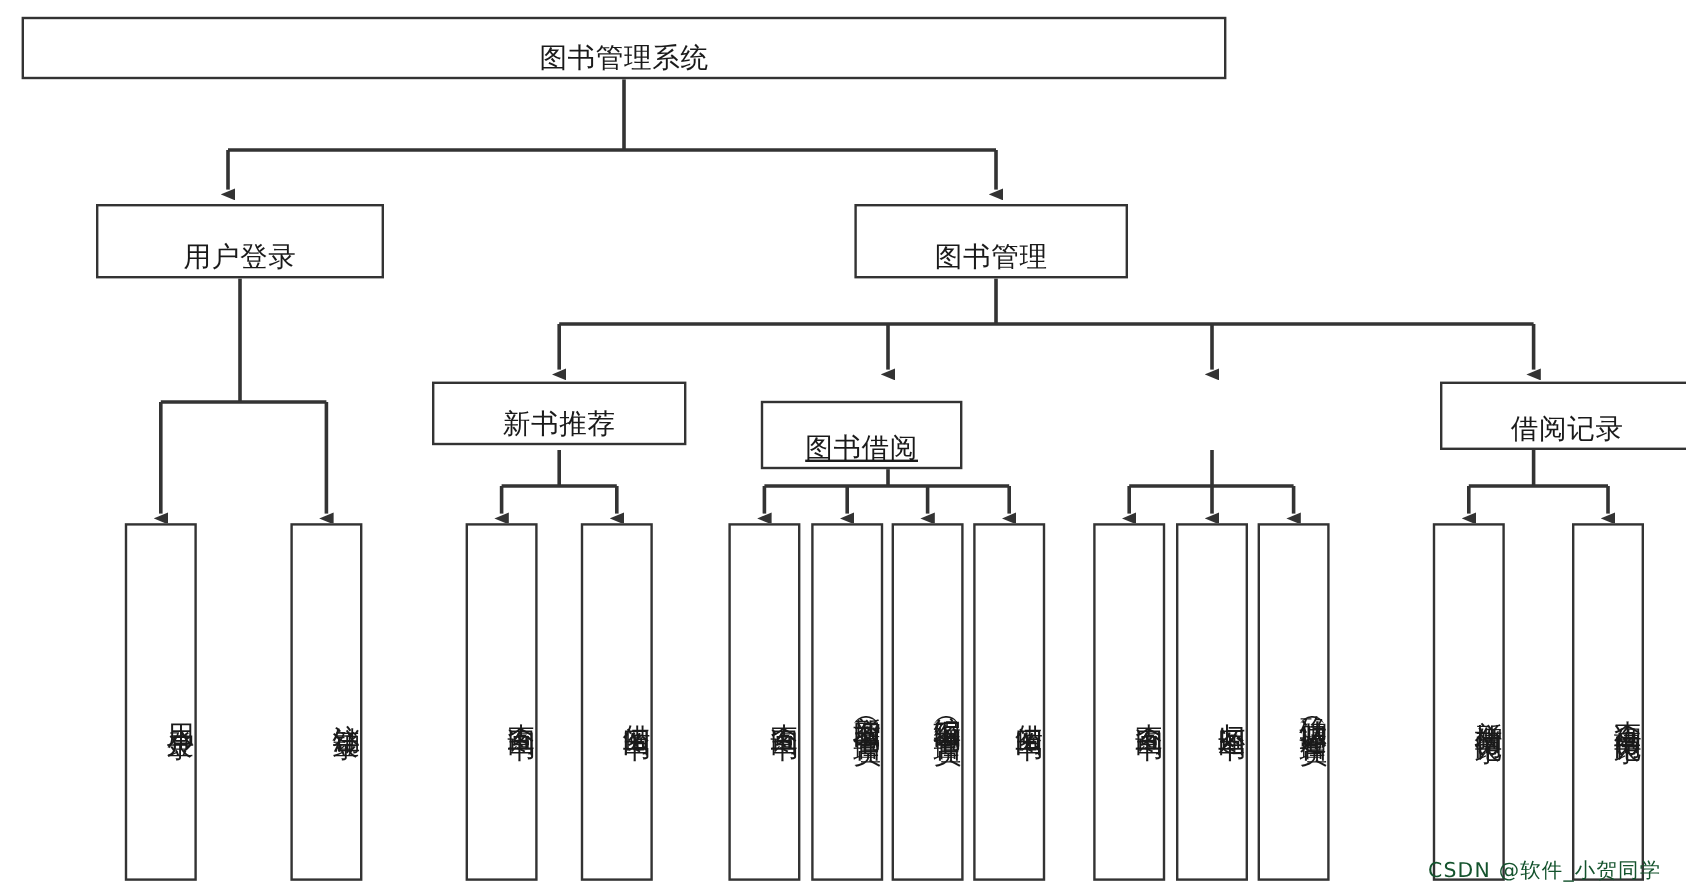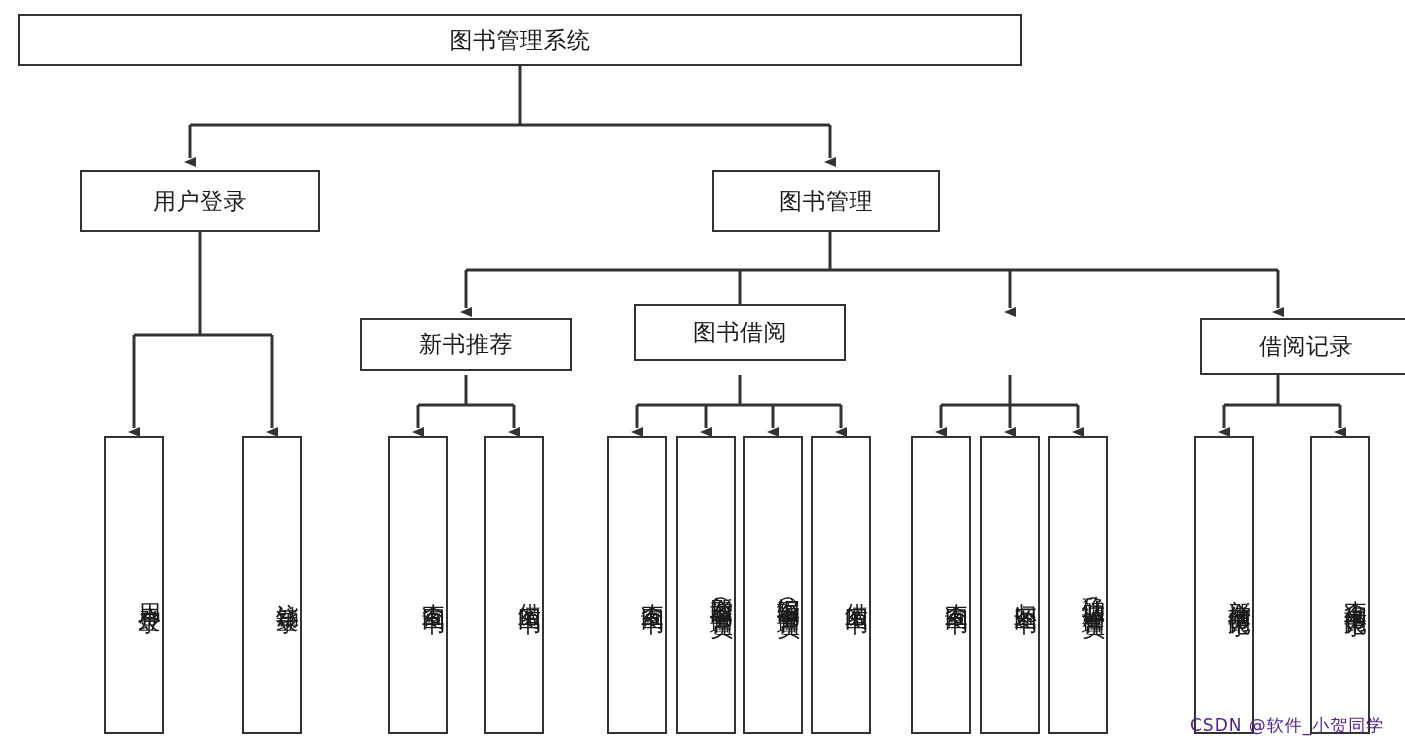--- a/index.html
+++ b/index.html
@@ -25,21 +25,21 @@
     width: 1405px;
     height: 747px;
     pointer-events: none;
   }
   .node {
     position: absolute;
     box-sizing: border-box;
     background: #ffffff;
     border: 2px solid #333333;
     display: flex;
-    align-items: center;
+    align-items: flex-end;
     justify-content: center;
     color: #1a1a1a;
   }
   .node.horiz {
     font-size: 23px;
     letter-spacing: 0.5px;
   }
   .node.vert {
     writing-mode: vertical-rl;
     text-orientation: upright;
@@ -51,21 +51,21 @@
     line-height: 1.05;
   }
   .node.vert .vlabel {
     writing-mode: vertical-rl;
     text-orientation: upright;
     display: block;
   }
   .watermark {
     position: absolute;
     font-size: 17px;
-    color: #4c1d95;
+    color: #14532d;
     letter-spacing: 1px;
     white-space: nowrap;
     font-family: "DejaVu Sans", "Liberation Sans", sans-serif;
   }
 </style>
 </head>
 <body>
 
 <div id="canvas">
 
@@ -126,21 +126,21 @@
   <div class="node horiz" style="left:80px; top:170px; width:240px; height:62px;">
     <span>用户登录</span>
   </div>
   <div class="node horiz" style="left:712px; top:170px; width:228px; height:62px;">
     <span>图书管理</span>
   </div>
 
   <div class="node horiz" style="left:360px; top:318px; width:212px; height:53px;">
     <span>新书推荐</span>
   </div>
-  <div class="node horiz" style="left:634px; top:304px; width:212px; height:57px;">
+  <div class="node horiz" style="left:634px; top:334px; width:168px; height:57px;text-decoration:underline;">
     <span>图书借阅</span>
   </div>
   <div class="node horiz" style="left:1172px; top:318px; width:212px; height:57px;margin-left:28px;">
     <span>借阅记录</span>
   </div>
 
   <div class="node vert" style="left:104px; top:436px; width:60px; height:298px;">
     <span class="vlabel">用户登录</span>
   </div>
   <div class="node vert" style="left:242px; top:436px; width:60px; height:298px;">

